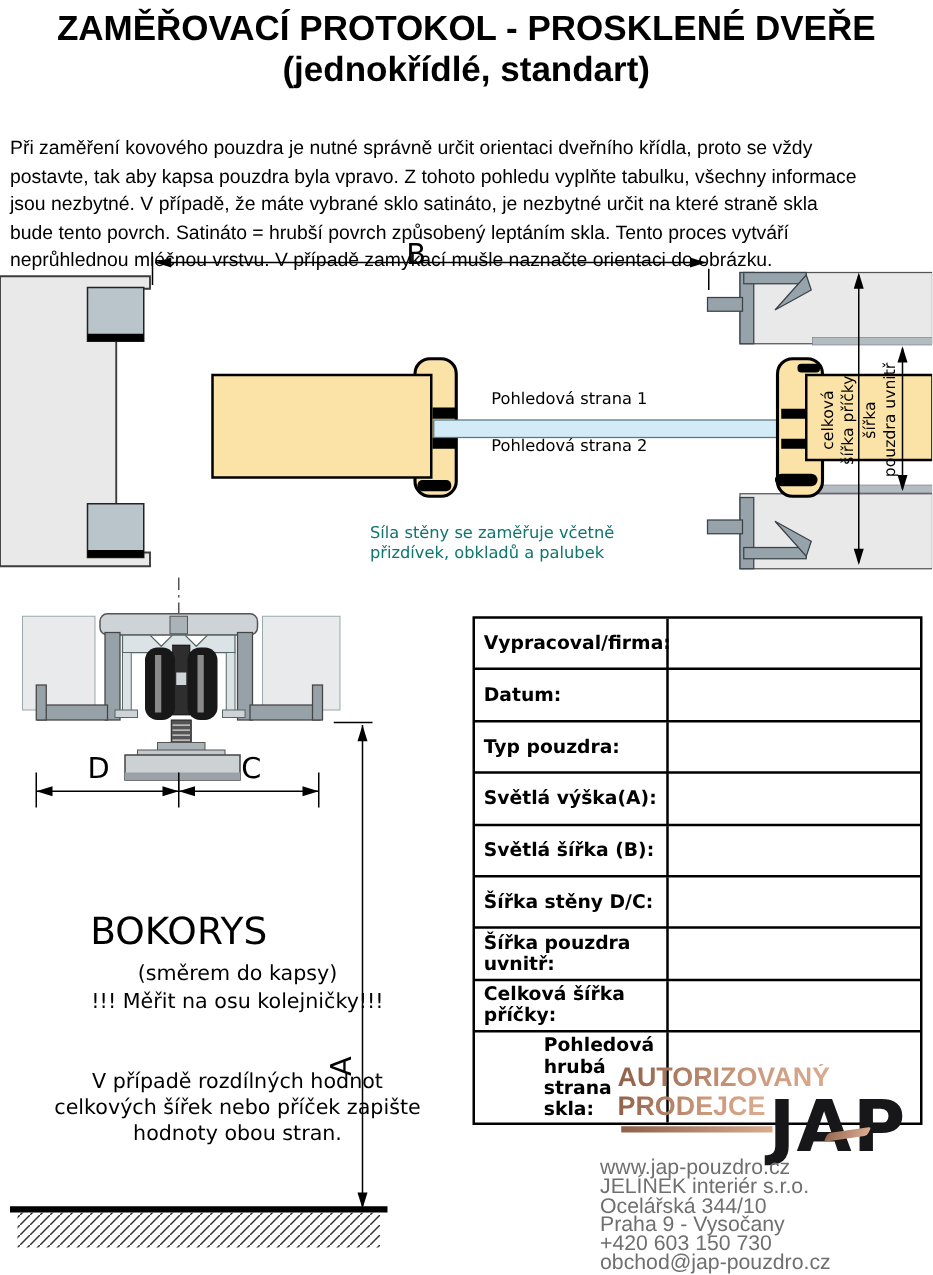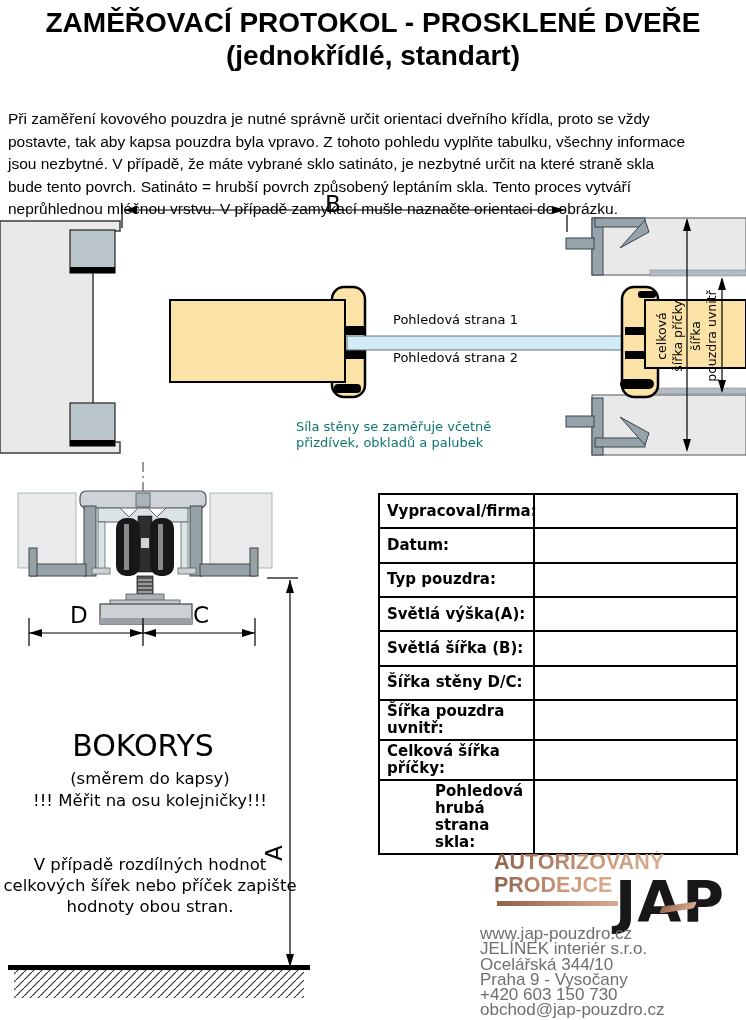--- a/index.html
+++ b/index.html
@@ -13,23 +13,23 @@
          font-size:15.5px;line-height:22.5px;margin-top:16px;}
   
   .dimletter{font-size:23px;font-family:"DejaVu Sans",sans-serif;}
   .dlabel{font-size:13px;}
   .rednote{font-size:13px;line-height:16px;color:#0f766e;}
   .vlabel{width:160px;height:34px;text-align:center;font-size:12.5px;line-height:16px;
           transform:rotate(-90deg);}
   .rotletter{width:30px;height:30px;text-align:center;transform:rotate(-90deg);}
   
   #bok-title{left:23px;top:728px;width:240px;text-align:center;font-size:30px;}
-  .bok-sub{left:0;top:0;width:300px;text-align:center;font-size:16.5px;line-height:21px;}
-  
-  #mtable{left:378px;top:493px;width:360px;height:362px;display:grid;
+  .bok-sub{left:0;top:0;width:300px;text-align:center;font-size:16.5px;line-height:21px;padding-left:40px;}
+  
+  #mtable{left:378px;top:493px;width:360px;height:407px;display:grid;
           grid-template-columns:155px 1fr;grid-auto-rows:1fr;
           border:2.5px solid #000;box-sizing:border-box;}
   #mtable .cell{border-right:2.5px solid #000;border-bottom:2.5px solid #000;
           box-sizing:border-box;display:flex;align-items:center;}
   #mtable .cell.lastrow{border-bottom:none;margin-left:48px;}
   #mtable .cell.val{border-right:none;}
   #mtable .lab{font-weight:bold;font-size:15px;line-height:17px;padding:2px 2px 2px 7px;}
   
   .copper-txt{font-family:"Liberation Sans",sans-serif;font-weight:bold;font-size:21.5px;
               line-height:22px;letter-spacing:0px;

